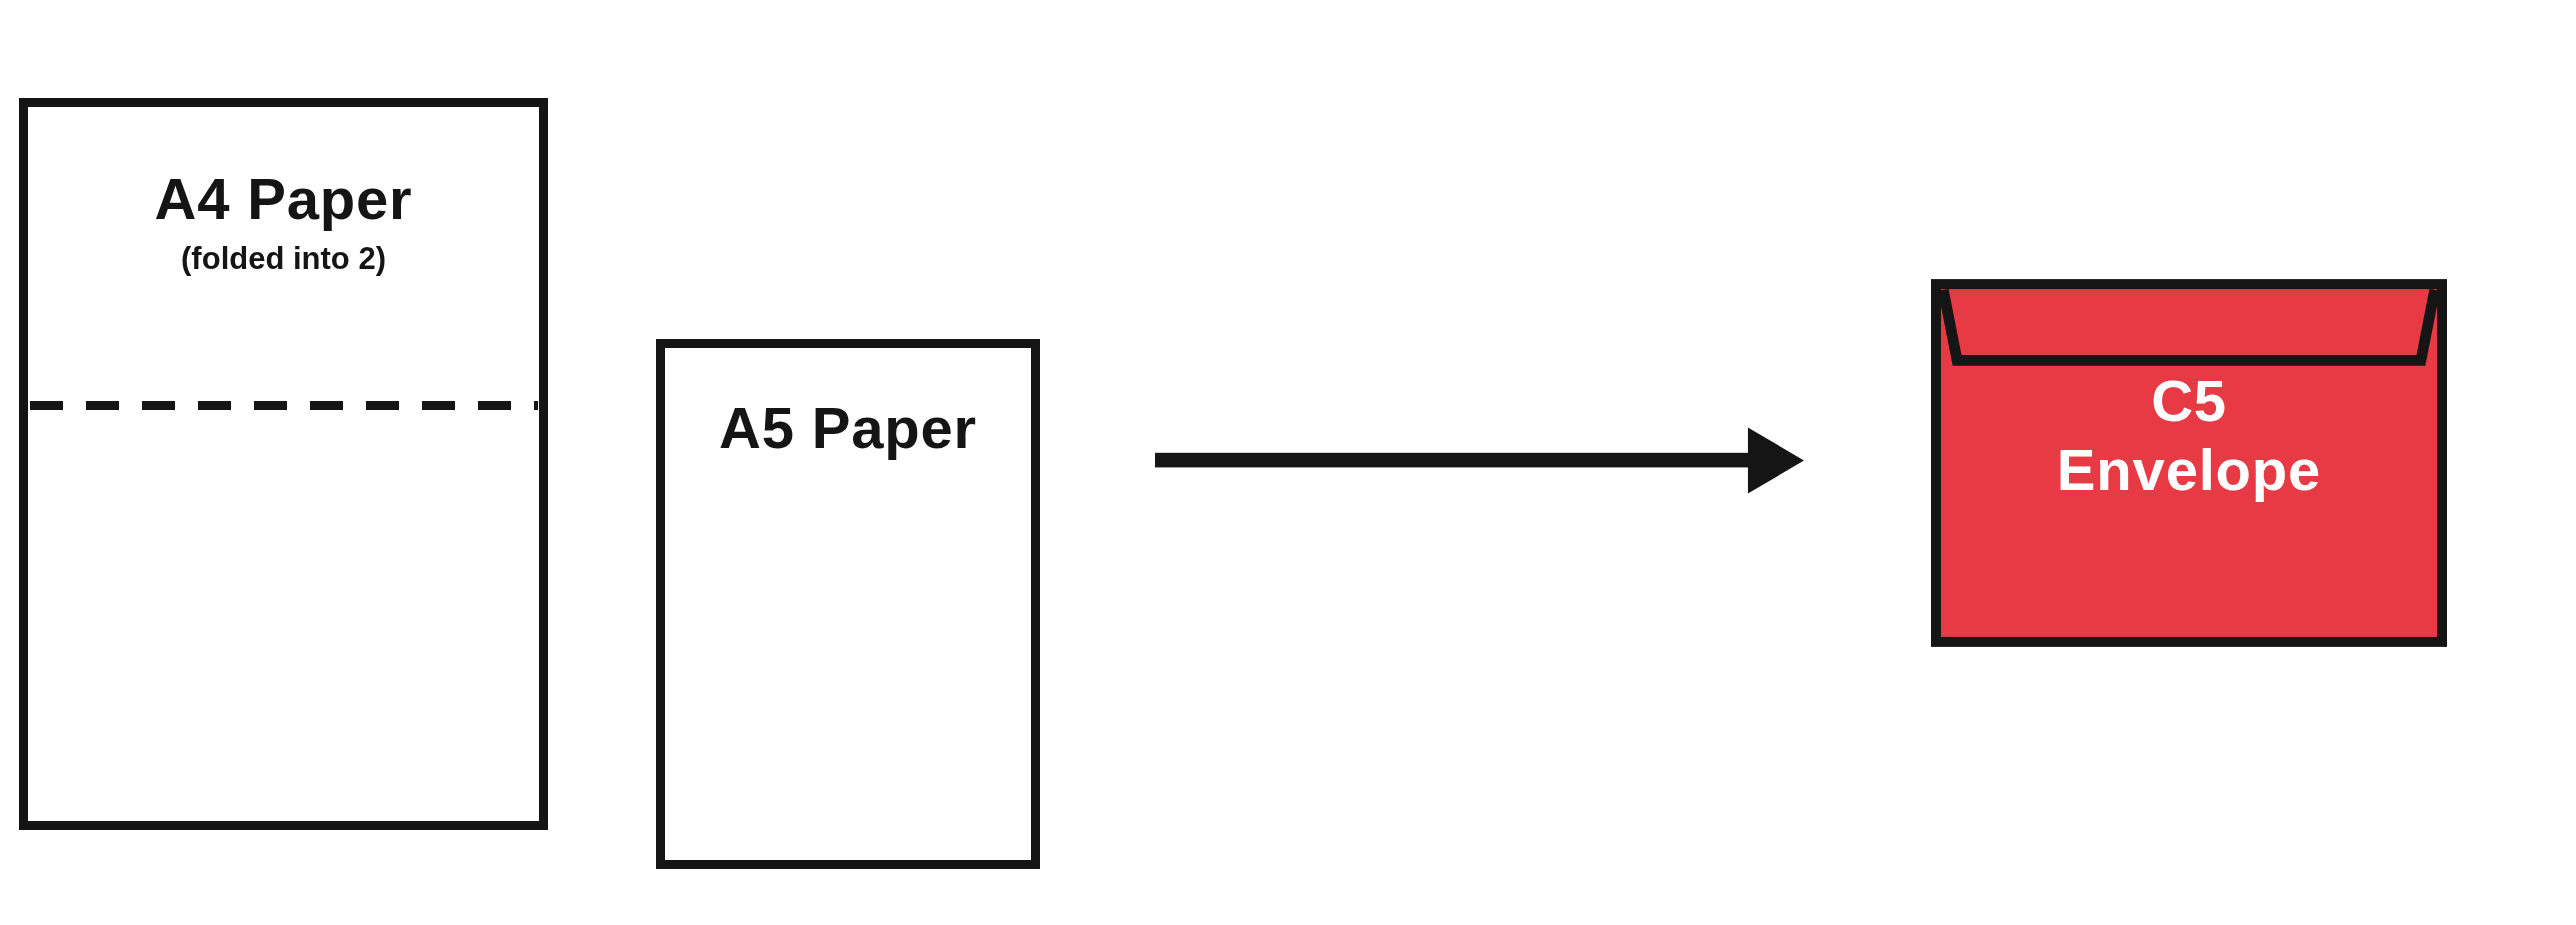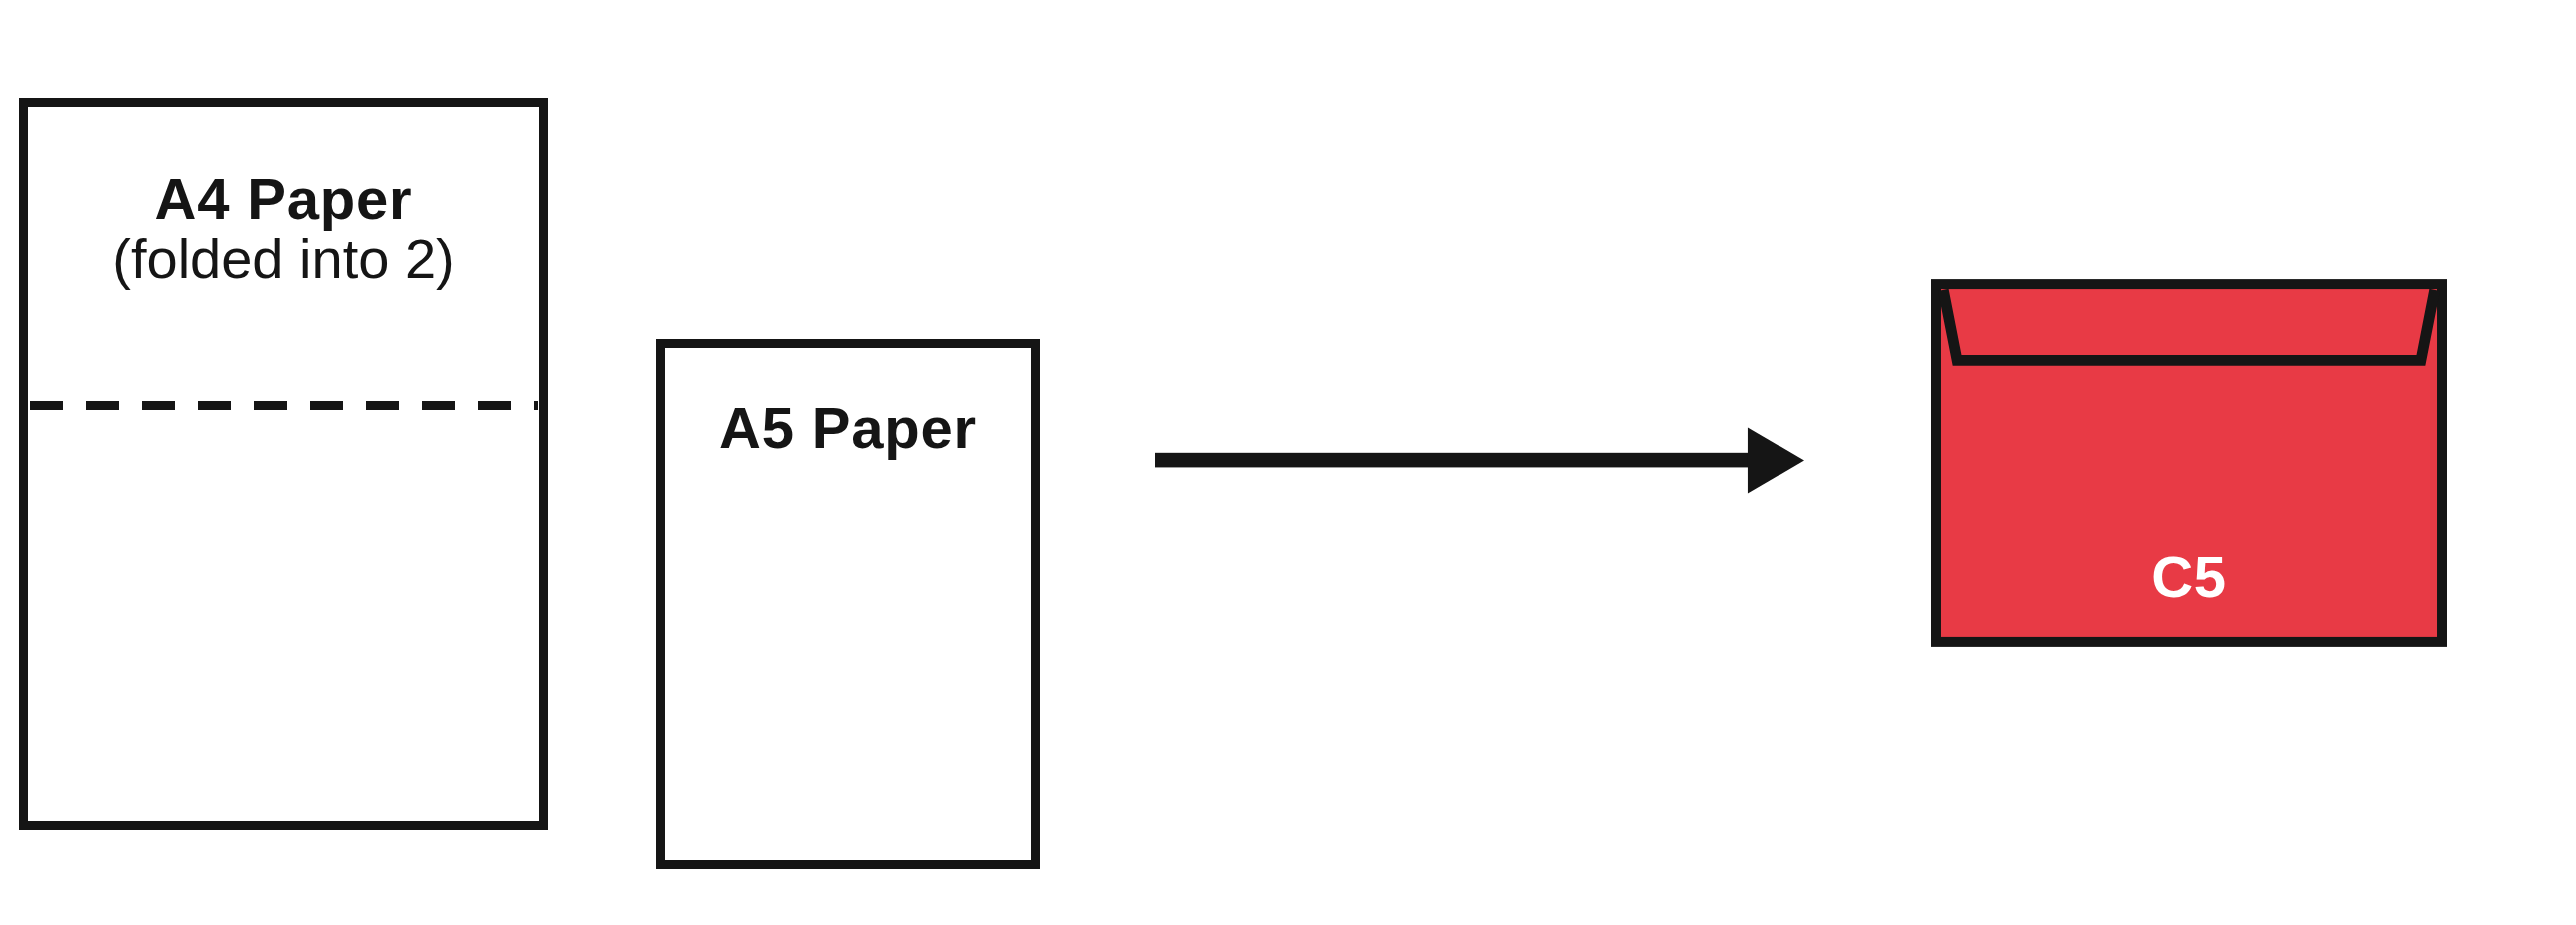--- a/index.html
+++ b/index.html
@@ -45,22 +45,22 @@
   }
   .paper.a4 .paper-label { top: 57px; }
   .paper.a5 .paper-label { top: 45px; }
   .paper-title {
     font-size: 58px;
     font-weight: bold;
     line-height: 69px;
     letter-spacing: 0.8px;
   }
   .paper-subtitle {
-    font-size: 56px;
-    font-weight: normal;
+    font-size: 31px;
+    font-weight: bold;
     line-height: 51px;
   }
   .fold-line {
     position: absolute;
     left: 1.5px;
     right: 1.5px;
     top: 294px;
     height: 8.5px;
     background: repeating-linear-gradient(
       90deg,
@@ -97,21 +97,21 @@
   }
   .envelope-label {
     position: absolute;
     left: 10px;
     top: 87px;
     width: 496px;
     height: 271px;
     display: flex;
     flex-direction: column;
     align-items: center;
-    justify-content: flex-end;
+    justify-content: flex-start;
     padding-bottom: 26px;
     box-sizing: border-box;
     text-align: center;
     color: var(--text_on_red, #ffffff);
     font-size: 58px;
     font-weight: bold;
     line-height: 69px;
     letter-spacing: 0.8px;
   }
 </style>
@@ -141,17 +141,18 @@
 
   <div class="envelope">
     <svg class="envelope-svg" viewBox="0 0 672 479" xmlns="http://www.w3.org/2000/svg">
 
       <rect x="6.5" y="6.5" width="659" height="466" fill="var(--envelope_red, #e83a45)" stroke="var(--ink, #151515)" stroke-width="13"></rect>
 
       <path d="M 16 14 L 34 106 L 638 106 L 656 14" fill="none" stroke="var(--ink, #151515)" stroke-width="14" stroke-linejoin="miter"></path>
     </svg>
     <div class="envelope-label">
       <div>C5</div>
+      <div>Envelope</div>
     </div>
   </div>
 
 </div>
 
 
 </body></html>

